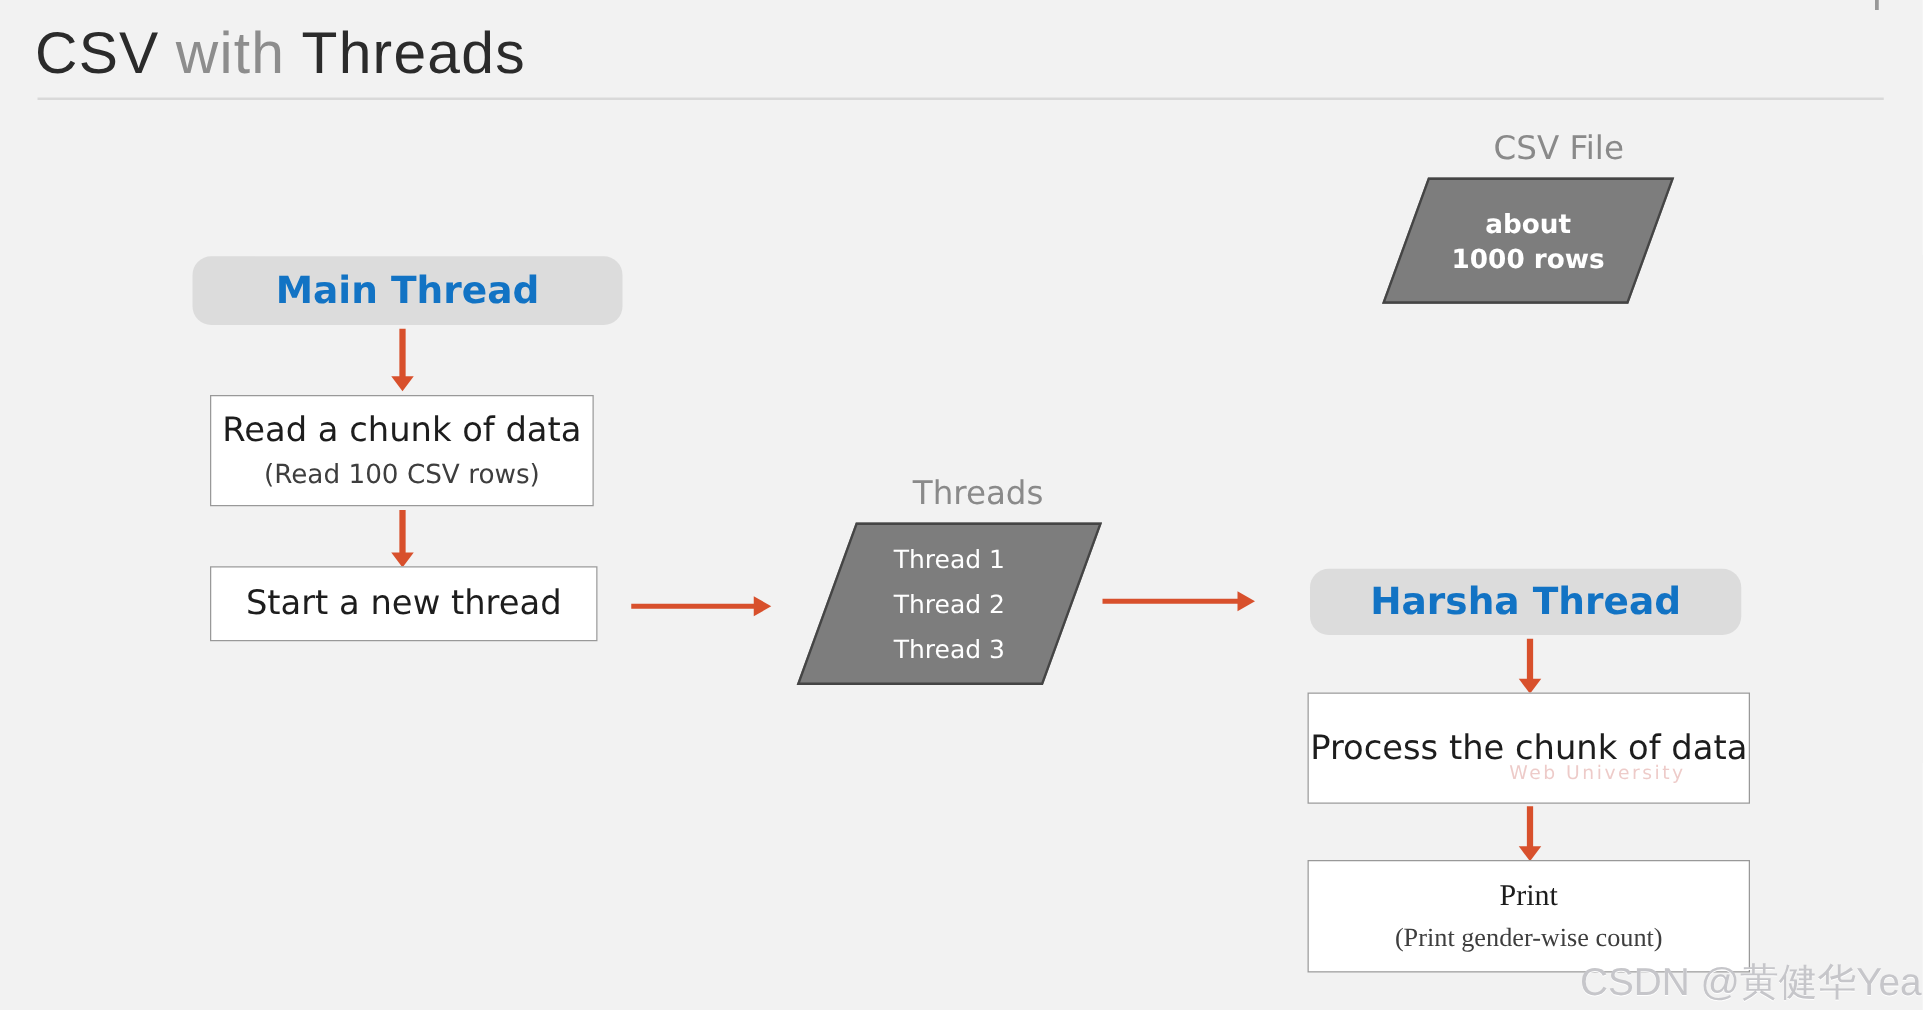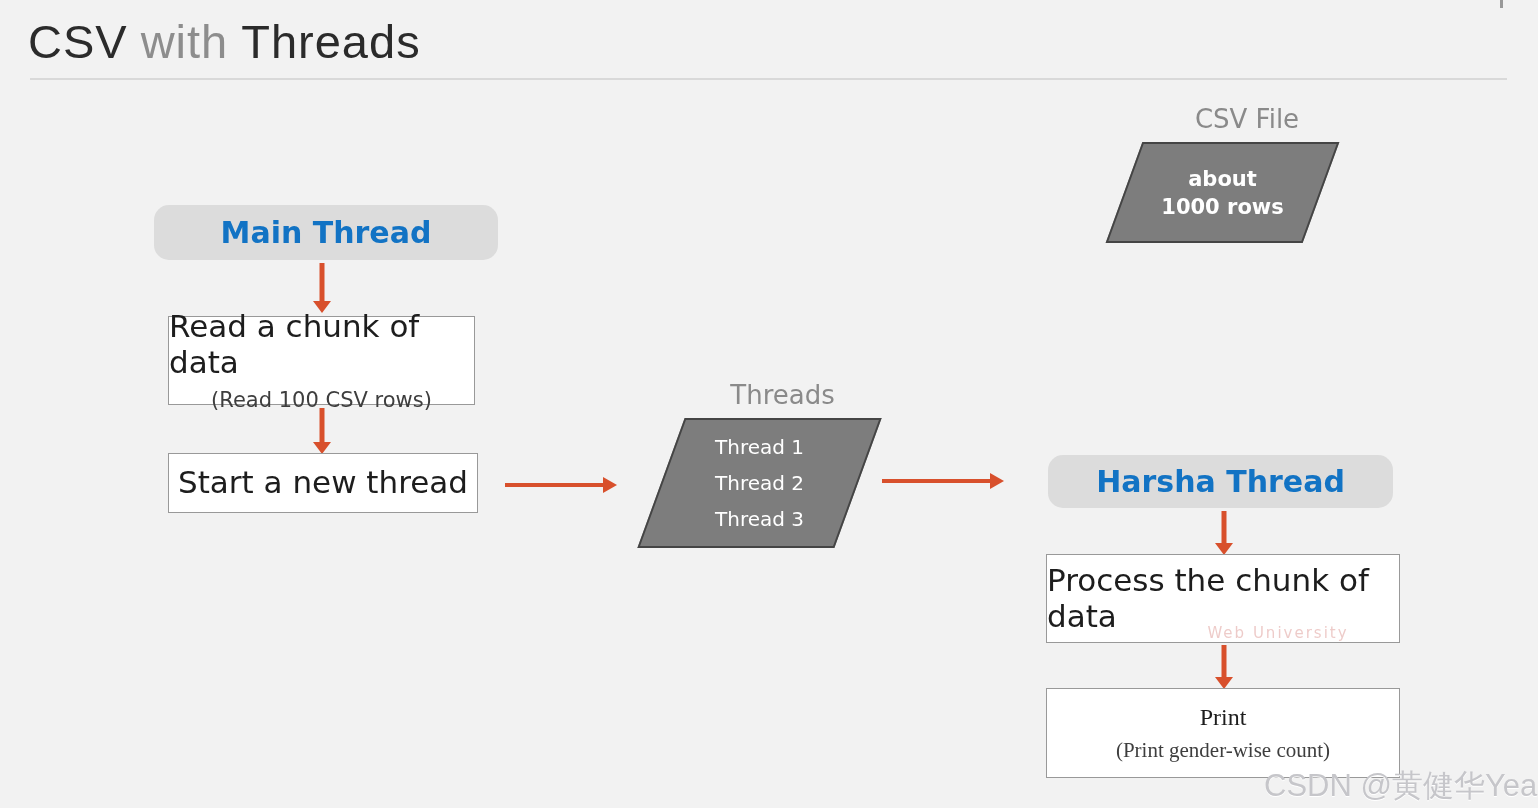--- a/index.html
+++ b/index.html
@@ -48,21 +48,21 @@
     background:var(--header_bg);
     color:var(--accent_blue);font-size:30px;font-weight:bold;border-radius:15px;
   }
   #main-thread{left:154px;top:205px;width:344px;height:55px;}
   #child-thread{left:1048px;top:455px;width:345px;height:53px;}
   
   .step-box{
     position:absolute;display:flex;flex-direction:column;align-items:center;justify-content:center;
     background:#ffffff;border:1px solid var(--box_border);box-sizing:border-box;gap:7px;
   }
-  .step-box .step-title{font-size:31px;color:var(--text_dark);line-height:1.15;}
+  .step-box .step-title{font-size:27px;color:var(--text_dark);line-height:1.15;}
   .step-box .step-sub{font-size:21px;color:var(--text_sub);line-height:1.15;}
   #read-box{left:168px;top:316px;width:307px;height:89px;}
   #start-box{left:168px;top:453px;width:310px;height:60px;}
   #process-box{left:1046px;top:554px;width:354px;height:89px;align-items:center;}
   #print-box{left:1046px;top:688px;width:354px;height:90px;font-family:Liberation Serif, serif;}
   #print-box .step-title{font-size:24px;}
   
   .shape-label{
     position:absolute;text-align:center;font-size:26px;color:var(--label_gray);white-space:nowrap;
   }
@@ -120,21 +120,21 @@
     display:flex;align-items:center;justify-content:center;gap:6px;
   }
   .wm-harsha .wm-logo{
     width:18px;height:22px;background:#b5372c;
     clip-path:polygon(0 15%,100% 0,100% 85%,0 100%);
   }
   .wm-harsha .wm-brand{
     font-size:26px;font-weight:bold;color:var(--wm_red);line-height:1;
   }
   .wm-harsha .wm-sub{
-    margin-top:18px;font-size:15px;letter-spacing:2px;color:#e0a29e;white-space:nowrap;
+    margin-top:3px;font-size:15px;letter-spacing:2px;color:#e0a29e;white-space:nowrap;
   }
   .wm-csdn{
     position:absolute;left:1264px;top:765px;z-index:6;
     font-family:"Liberation Sans",sans-serif;
     font-size:31px;color:var(--wm_gray);white-space:nowrap;pointer-events:none;
     text-shadow:0 1px 0 #ffffff;
   }
 </style>
 </head>
 <body>

